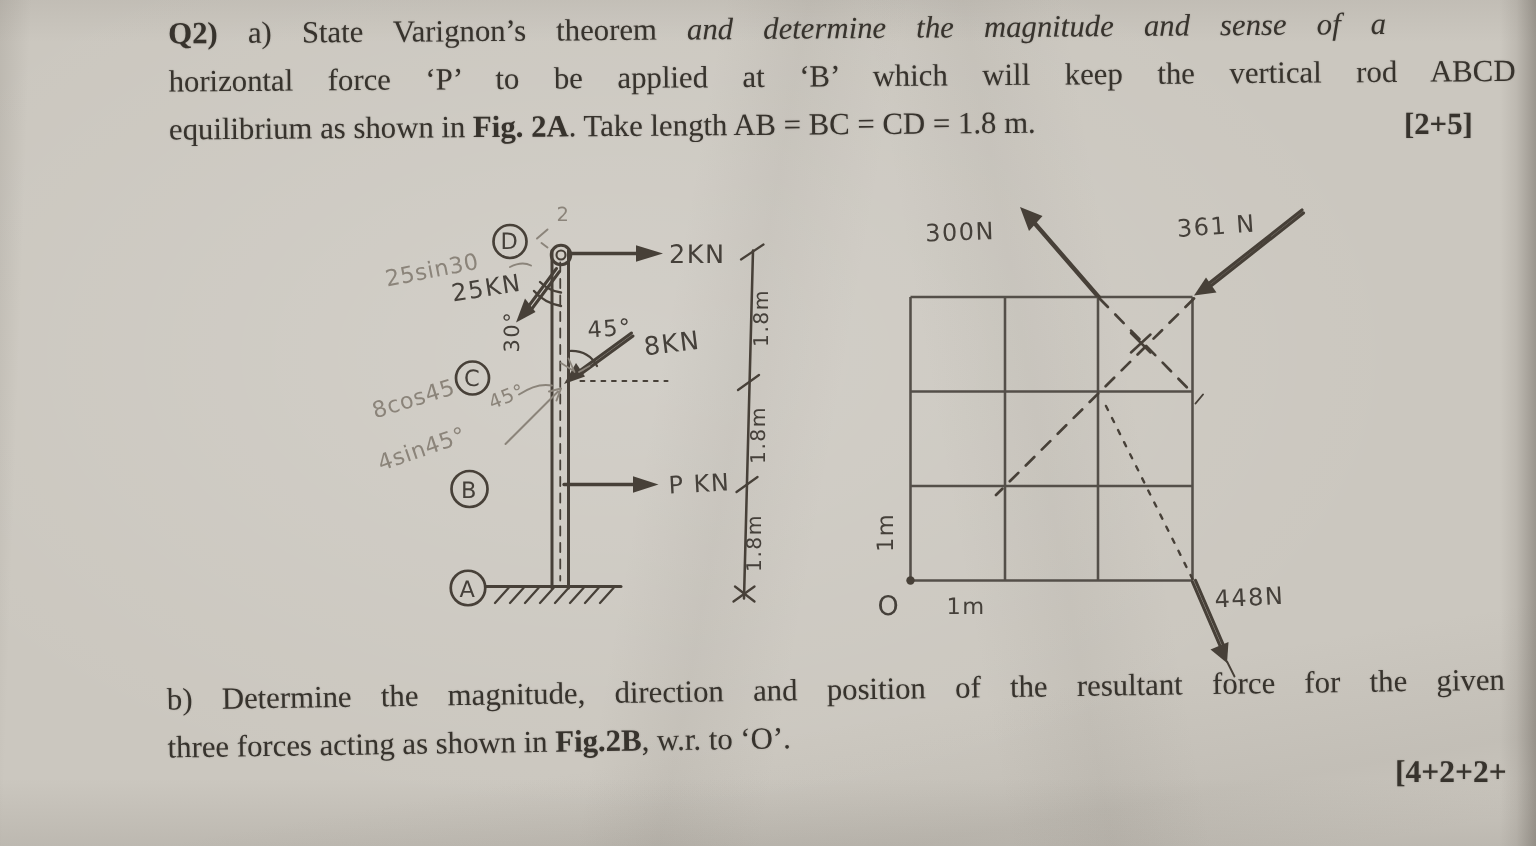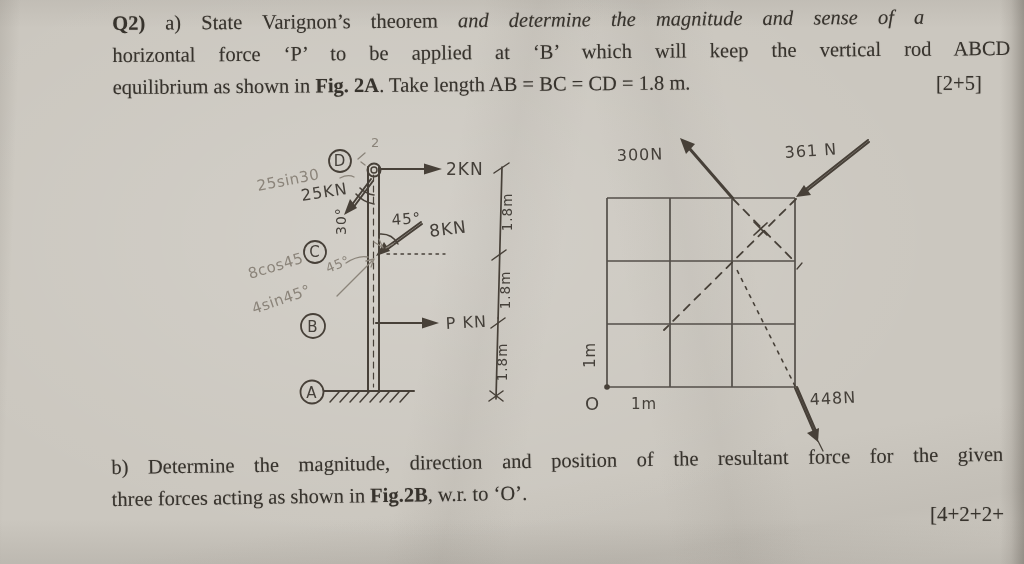--- a/index.html
+++ b/index.html
@@ -14,21 +14,21 @@
       linear-gradient(100deg, rgba(0,0,0,0) 43%, rgba(105,99,91,.08) 48%, rgba(0,0,0,0) 54%),
       linear-gradient(80deg, rgba(0,0,0,0) 60%, rgba(105,99,91,.07) 66%, rgba(0,0,0,0) 72%),
       linear-gradient(170deg, rgba(0,0,0,0) 78%, rgba(110,104,96,.09) 90%, rgba(0,0,0,0) 97%),
       #cbc7bf;
   }
   .ink{color:#37332d;text-shadow:0 0 1px rgba(60,55,48,.35);}
   .block{position:absolute;left:112px;width:900px;font-size:20.5px;line-height:32px;}
   .jline{text-align:justify;text-align-last:justify;}
   .slant{font-style:italic;}
   .fig-bold{font-weight:bold;text-align:center;}
-  .marks{position:absolute;font-size:20.5px;}
+  .marks{position:absolute;font-size:20.5px;font-weight:bold;}
   .qa{top:7px;transform:rotate(-.45deg);transform-origin:0 0;}
   .qb{top:451px;transform:rotate(-.85deg);transform-origin:0 100%;}
   svg{position:absolute;overflow:visible;}
   .pen{stroke:#474038;fill:none;stroke-linecap:round;}
   .penf{fill:#474038;stroke:none;}
   .pencil{stroke:#8b847a;fill:none;stroke-linecap:round;}
   .hw{font-family:"DejaVu Sans",sans-serif;fill:#45403a;letter-spacing:1px;}
   .hwp{font-family:"DejaVu Sans",sans-serif;fill:#8b847a;letter-spacing:.5px;}
   .grid{stroke:#544f49;stroke-width:1.7;fill:none;}
 </style>

